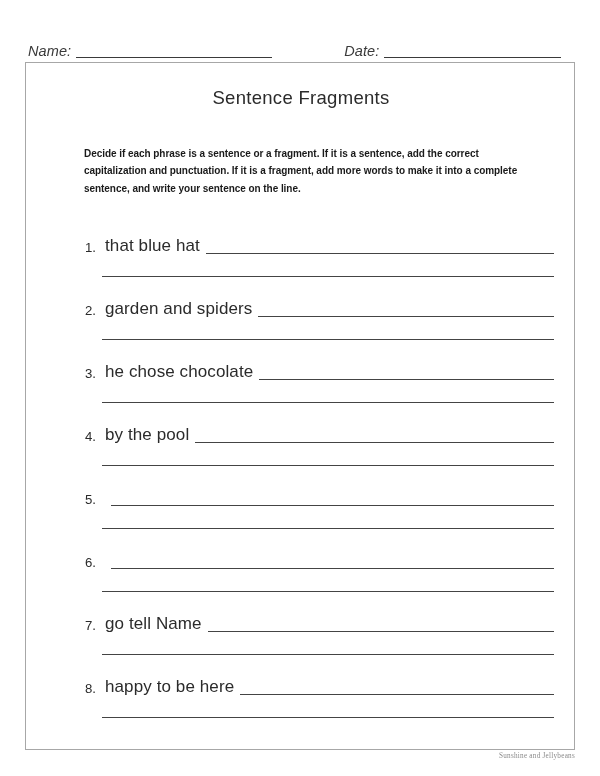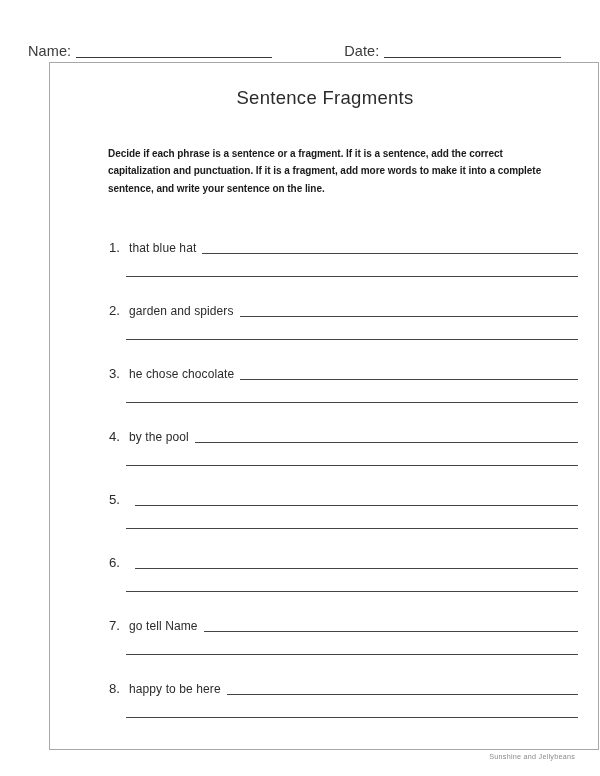--- a/index.html
+++ b/index.html
@@ -18,20 +18,21 @@
 
   
   .header-row {
     position: absolute;
     top: 36px;
     left: 0;
     width: 600px;
     height: 24px;
     display: flex;
     align-items: flex-end;
+    font-style: italic;
   }
   .field {
     display: flex;
     align-items: flex-end;
   }
   .field-name { margin-left: 28px; }
   .field-date { margin-left: 72px; }
 
   .field-label {
     font-size: 14.5px;
@@ -54,21 +55,20 @@
   
   .sheet-box {
     position: absolute;
     left: 25px;
     top: 62px;
     width: 550px;
     height: 688px;
     border: 1.2px solid #a7a7a7;
     box-sizing: border-box;
     background: #ffffff;
-    margin-left: 24px;
   }
 
   .worksheet-title {
     position: absolute;
     left: 0;
     top: 24px;
     width: 550px;
     text-align: center;
     font-size: 18.5px;
     font-weight: 400;
@@ -107,21 +107,21 @@
   }
   .q-number {
     font-size: 13.2px;
     color: #2b2b2b;
     width: 20px;
     flex: 0 0 20px;
     line-height: 1;
     padding-bottom: 1px;
   }
   .q-prompt {
-    font-size: 12px;
+    font-size: 17px;
     color: #2b2b2b;
     white-space: nowrap;
     line-height: 1;
     padding-bottom: 1px;
     letter-spacing: 0.1px;
   }
   .q-rule {
     flex: 1 1 auto;
     border-bottom: 1.25px solid #444444;
     height: 1px;
@@ -140,20 +140,21 @@
   
   .footer-credit {
     position: absolute;
     left: 0;
     top: 752px;
     width: 575px;
     text-align: right;
     font-size: 7.2px;
     color: #8a8a8a;
     letter-spacing: 0.25px;
+    font-family: Liberation Serif, serif;
   }
 </style>
 </head>
 <body>
 
 <div class="header-row">
   <div class="field field-name">
     <span class="field-label">Name:</span>
     <span class="field-rule"></span>
   </div>

